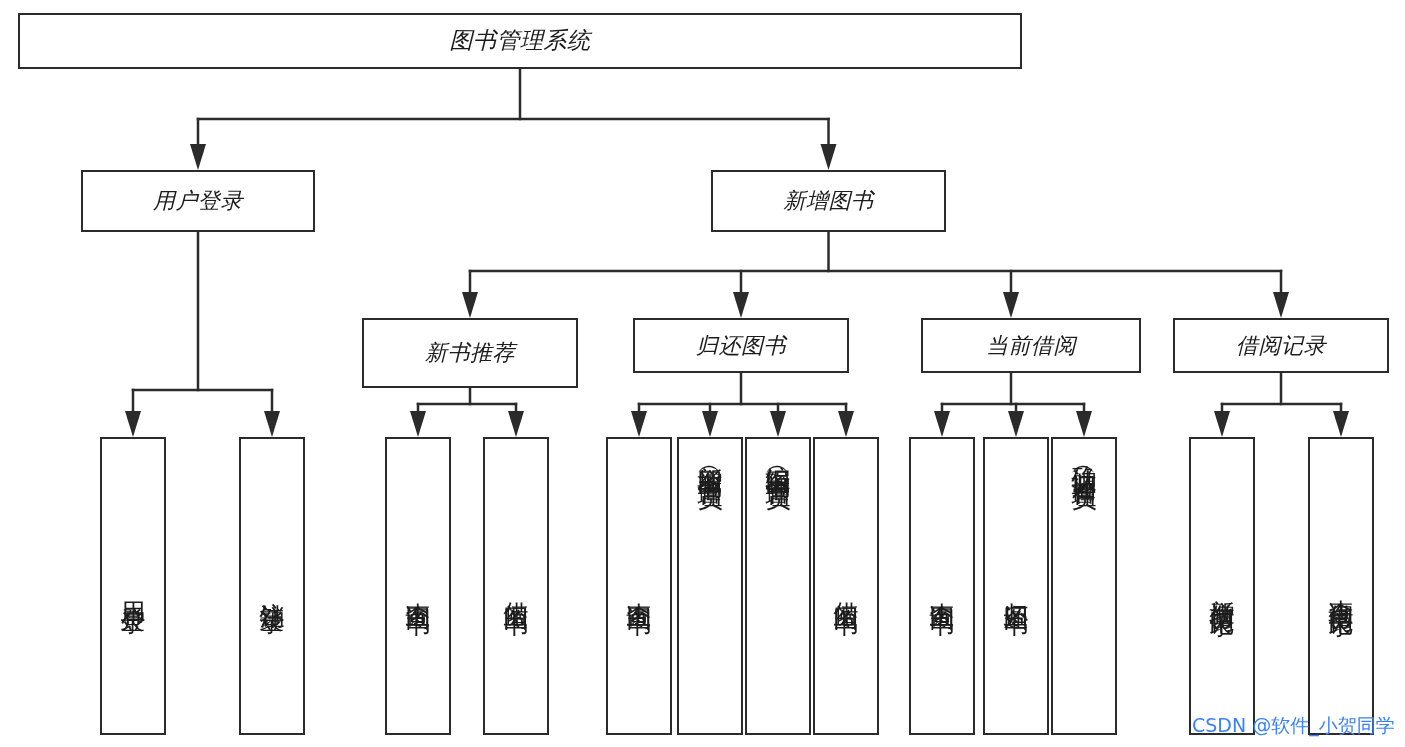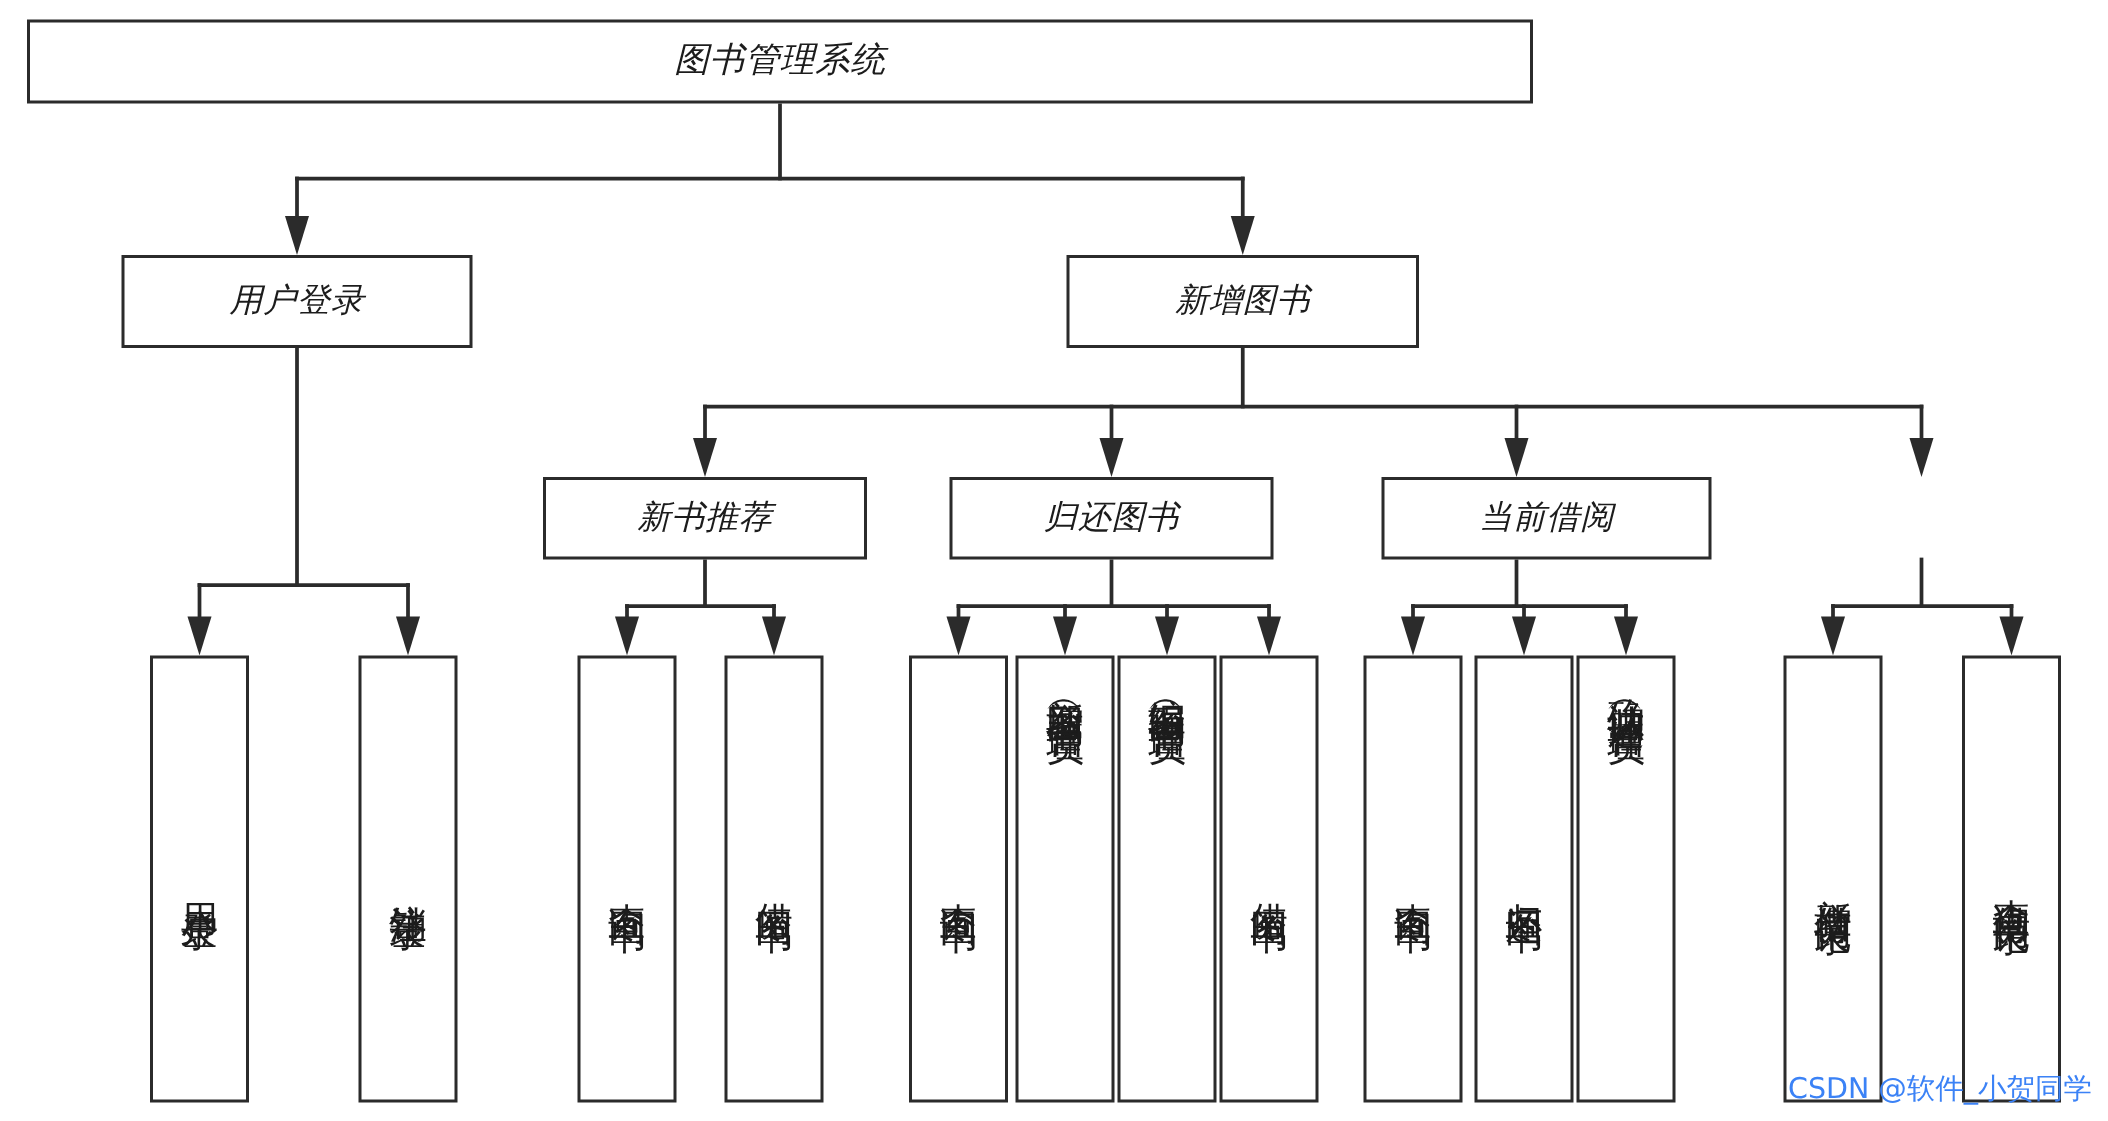--- a/index.html
+++ b/index.html
@@ -141,29 +141,32 @@
     <span class="node-label">图书管理系统</span>
   </div>
 
   <div class="node horiz" style="left: 81px; top: 170px; width: 234px; height: 62px;">
     <span class="node-label">用户登录</span>
   </div>
   <div class="node horiz" style="left: 711px; top: 170px; width: 235px; height: 62px;">
     <span class="node-label">新增图书</span>
   </div>
 
-  <div class="node horiz" style="left: 362px; top: 318px; width: 216px; height: 55px;">
+  <div class="node horiz" style="left: 362px; top: 318px; width: 216px; height: 70px;">
     <span class="node-label">新书推荐</span>
   </div>
   <div class="node horiz" style="left: 633px; top: 318px; width: 216px; height: 55px;">
     <span class="node-label">归还图书</span>
   </div>
   <div class="node horiz" style="left: 921px; top: 318px; width: 220px; height: 55px;">
     <span class="node-label">当前借阅</span>
   </div>
+  <div class="node horiz" style="left: 1173px; top: 318px; width: 216px; height: 55px;">
+    <span class="node-label">借阅记录</span>
+  </div>
 
   <div class="node vert" style="left: 100px; top: 437px; width: 66px; height: 298px;">
     <span class="node-label">用户登录</span>
   </div>
   <div class="node vert" style="left: 239px; top: 437px; width: 66px; height: 298px;">
     <span class="node-label">注销登录</span>
   </div>
 
   <div class="node vert" style="left: 385px; top: 437px; width: 66px; height: 298px;">
     <span class="node-label">查询图书</span>

